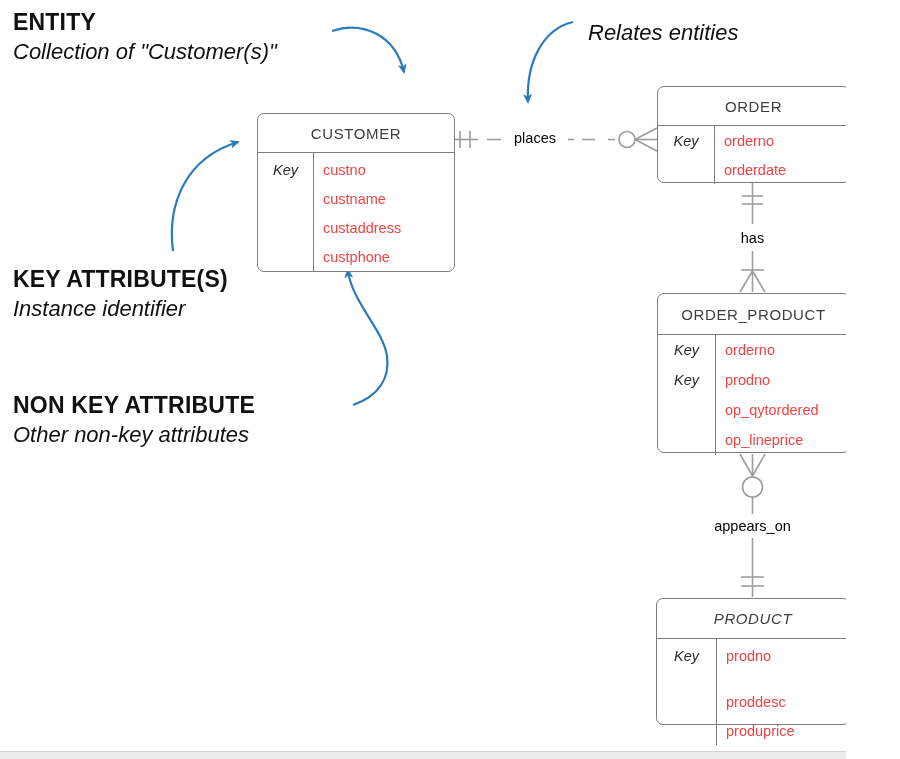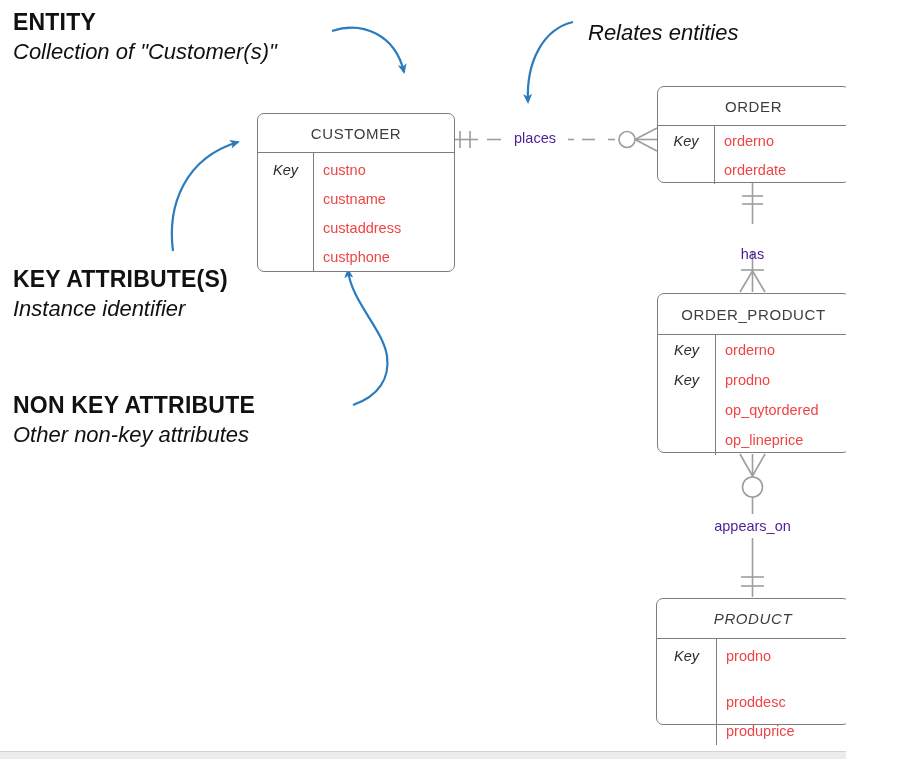--- a/index.html
+++ b/index.html
@@ -18,21 +18,21 @@
   .ebox{position:absolute;background:#ffffff;border:1.5px solid #7d7d7d;border-radius:7px;box-sizing:border-box;}
   .etitle{display:flex;align-items:center;justify-content:center;border-bottom:1.5px solid #7d7d7d;
           font-size:15px;color:#3d3d3d;letter-spacing:0.6px;}
   .ebody{display:flex;align-items:stretch;}
   .kcol{border-right:1.5px solid #7d7d7d;box-sizing:border-box;display:flex;flex-direction:column;}
   .acol{flex:1;display:flex;flex-direction:column;}
   .krow{display:flex;align-items:center;justify-content:center;font-size:14.5px;color:#2a2a2a;font-style:italic;}
   .arow{display:flex;align-items:center;padding-left:9px;font-size:14.5px;color:#ef4444;}
 
   
-  .rlabel{position:absolute;font-size:14.5px;color:#4c1d95;text-align:center;}
+  .rlabel{position:absolute;font-size:14.5px;color:#000000;text-align:center;}
 
   
   .bottom-strip{position:absolute;left:0;top:751px;width:900px;height:8px;background:#ececec;border-top:1px solid #d2d2d2;}
 </style>
 </head>
 <body>
 
 <div id="canvas">
 
   <svg class="overlay" viewBox="0 0 900 759">
@@ -176,18 +176,18 @@
       </div>
       <div class="acol" style="padding-top:2px;">
         <div class="arow" style="height:29px;">prodno</div>
         <div class="arow" style="height:29px;margin-top:17px;">proddesc</div>
         <div class="arow" style="height:29px;">produprice</div>
       </div>
     </div>
   </div>
 
   <div class="rlabel" style="left:504px;top:130px;width:62px;">places</div>
-  <div class="rlabel" style="left:732px;top:246px;width:41px;">has</div>
+  <div class="rlabel" style="left:732px;top:230px;width:41px;">has</div>
   <div class="rlabel" style="left:702px;top:518px;width:101px;">appears_on</div>
 
   <div class="bottom-strip"></div>
 
 </div>
 
 </body></html>

